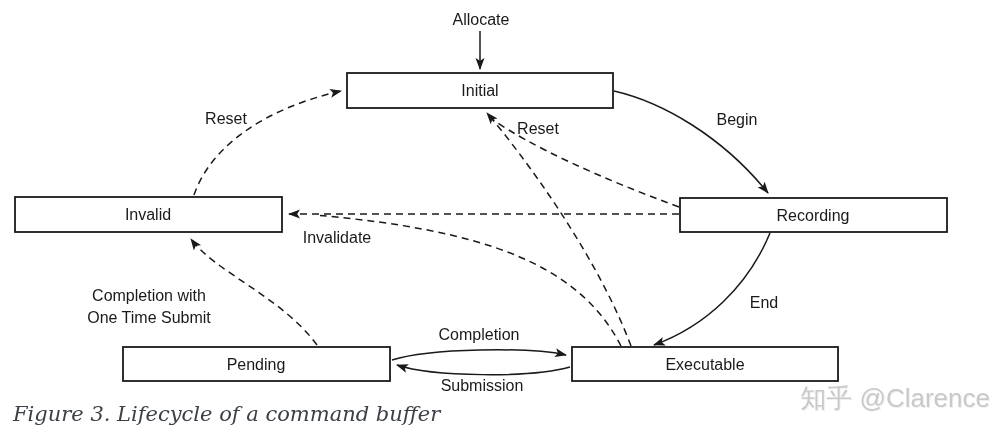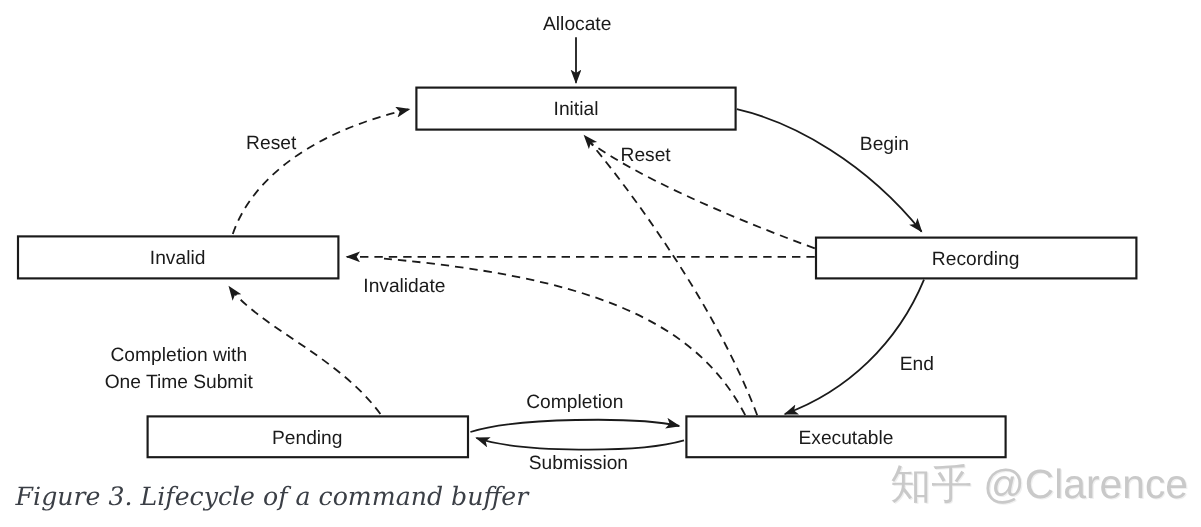--- a/index.html
+++ b/index.html
@@ -32,21 +32,21 @@
     font-style: italic;
     font-size: 21px;
     color: #3b3f46;
     white-space: nowrap;
   }
   .watermark {
     position: absolute;
     right: 11px;
     top: 381px;
     font-family: "Liberation Sans", sans-serif;
-    font-size: 34px;
+    font-size: 26px;
     color: #c9c9c9;
     text-shadow: 1px 1px 0 #efefef;
     white-space: nowrap;
   }
 </style>
 </head>
 <body>
 
 <div class="stage">
 

